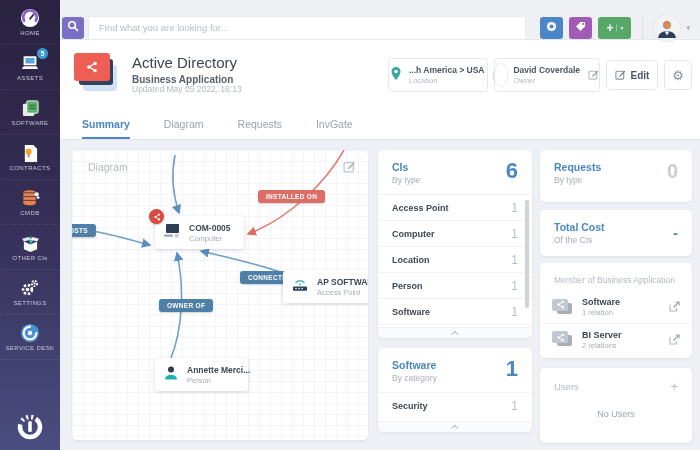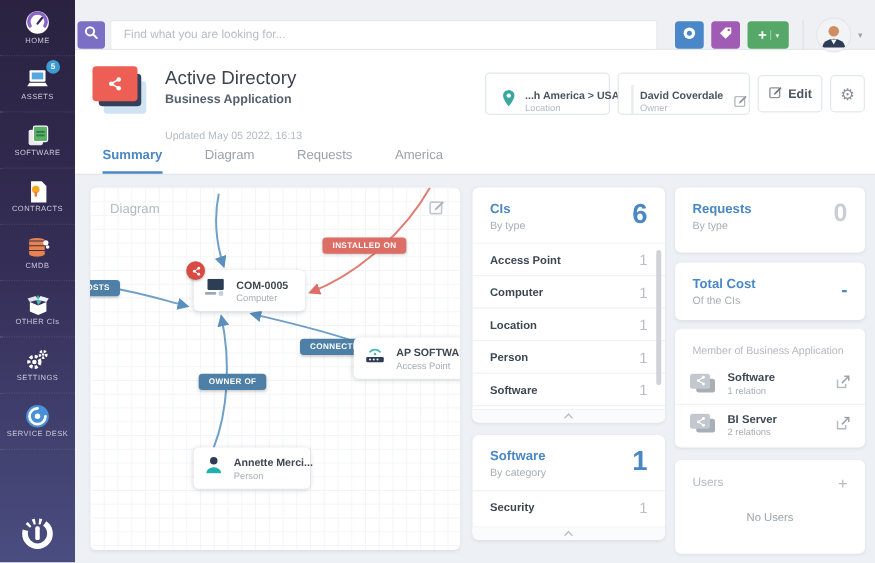--- a/index.html
+++ b/index.html
@@ -42,23 +42,23 @@
 
   
   .header { position:absolute; left:60px; top:40px; width:640px; height:100px; background:#fff; }
   .appicon { position:absolute; left:14px; top:13px; width:48px; height:42px; }
   .appicon .l1 { position:absolute; left:9px; top:12px; width:34px; height:26px; border-radius:3px; background:#cfe3f2; }
   .appicon .l2 { position:absolute; left:5px; top:6px; width:34px; height:26px; border-radius:3px; background:#33415c; }
   .appicon .l3 { position:absolute; left:0; top:0; width:36px; height:28px; border-radius:3px;
     background:#ed5f55; display:flex; align-items:center; justify-content:center; }
   .h-title { position:absolute; left:72px; top:14px; font-size:15px; font-weight:normal; color:#3c4450; }
   .h-sub { position:absolute; left:72px; top:34px; font-size:10px; font-weight:bold; color:#55606b; }
-  .h-upd { position:absolute; left:72px; top:63px; font-size:8.5px; color:#b3bac1; }
+  .h-upd { position:absolute; left:72px; top:44px; font-size:8.5px; color:#b3bac1; }
   .chip { position:absolute; top:18px; height:34px; background:#fff; border:1px solid #e4e7ec;
-    border-radius:4px; display:flex; align-items:flex-end; padding:0 11px; gap:6px; cursor:pointer; }
+    border-radius:4px; display:flex; align-items:center; padding:0 0; gap:6px; cursor:pointer; }
   .chip .tx { display:flex; flex-direction:column; }
   .chip .v { font-size:8.5px; font-weight:bold; color:#4a5560; white-space:nowrap; }
   .chip .l { font-size:7.5px; color:#b4bac0; margin-top:1px; }
   .chip .pencil { margin-left:2px; }
   .btn-edit { position:absolute; left:546px; top:20px; width:52px; height:30px; background:#fff;
     border:1px solid #e4e7ec; border-radius:4px; display:flex; align-items:center; justify-content:center;
     gap:5px; font-size:10px; font-weight:bold; color:#4a5560; cursor:pointer; }
   .btn-gear { position:absolute; left:604px; top:20px; width:28px; height:30px; background:#fff;
     border:1px solid #e4e7ec; border-radius:4px; display:flex; align-items:center; justify-content:center;
     color:#8a939c; font-size:13px; cursor:pointer; }
@@ -349,21 +349,21 @@
       <span>Edit</span>
     </button>
     <button class="btn-gear">
       <span>⚙</span>
     </button>
 
     <nav class="tabs">
       <div class="tab active">Summary</div>
       <div class="tab">Diagram</div>
       <div class="tab">Requests</div>
-      <div class="tab">America</div>
+      <div class="tab">InvGate</div>
     </nav>
   </section>
 
   <main class="content">
 
     <div class="card diagram">
       <div class="grid-bg"></div>
       <div class="dg-title">Diagram</div>
       <span class="dg-edit">
         <svg width="13" height="13" viewBox="0 0 12 12">

